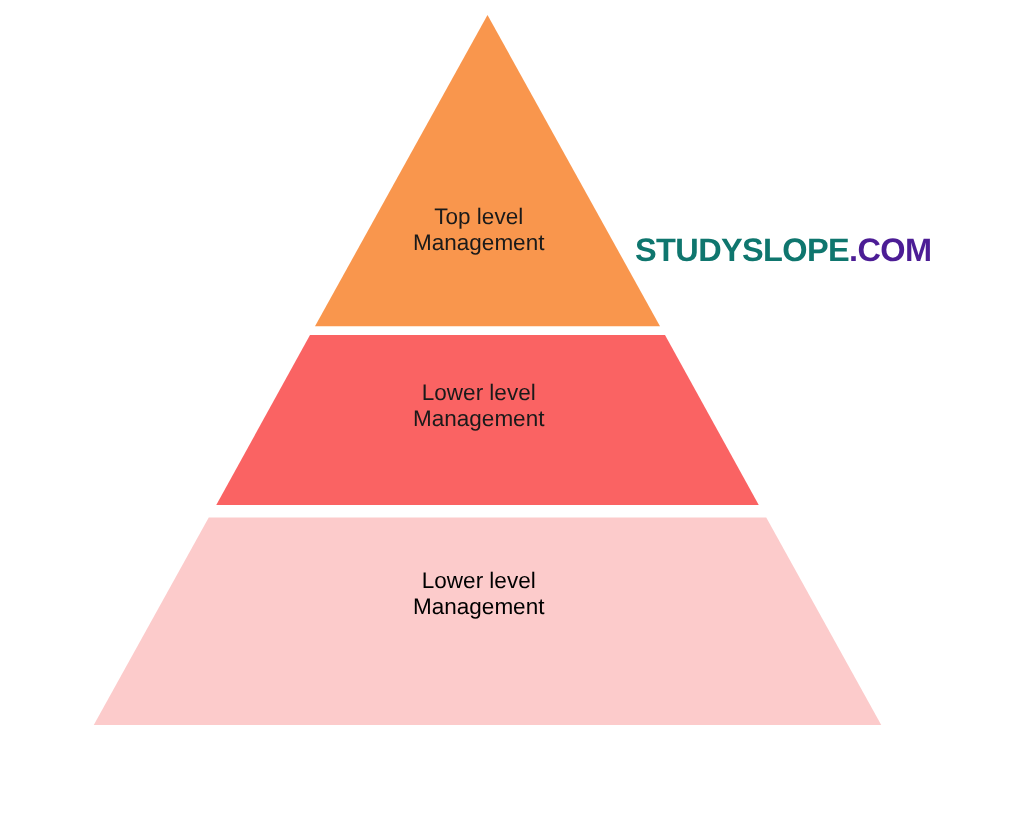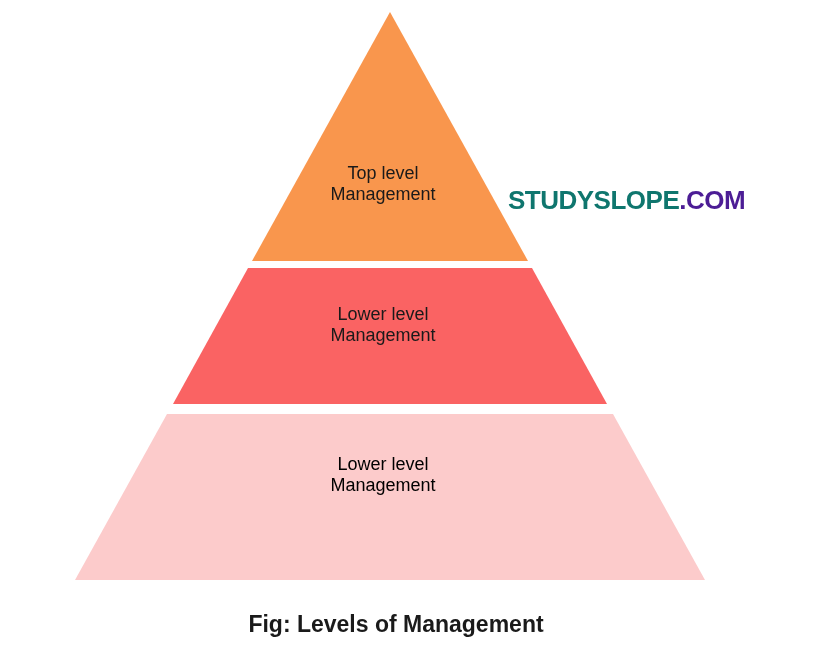--- a/index.html
+++ b/index.html
@@ -72,15 +72,14 @@
   <div class="tier-label middle" style="color: rgb(26, 26, 26);">Lower level
 Management</div>
 
   <div class="tier-label lower" style="color: #000000;">Lower level
 Management</div>
 
   <div class="watermark">
     <span style="color: #0f766e;">STUDYSLOPE</span><span style="color: #4c1d95;">.COM</span>
   </div>
 
-  <div class="caption" style="color: rgb(26, 26, 26);">Fig: Levels of Management</div>
 
 </div>
 
 </body></html>

